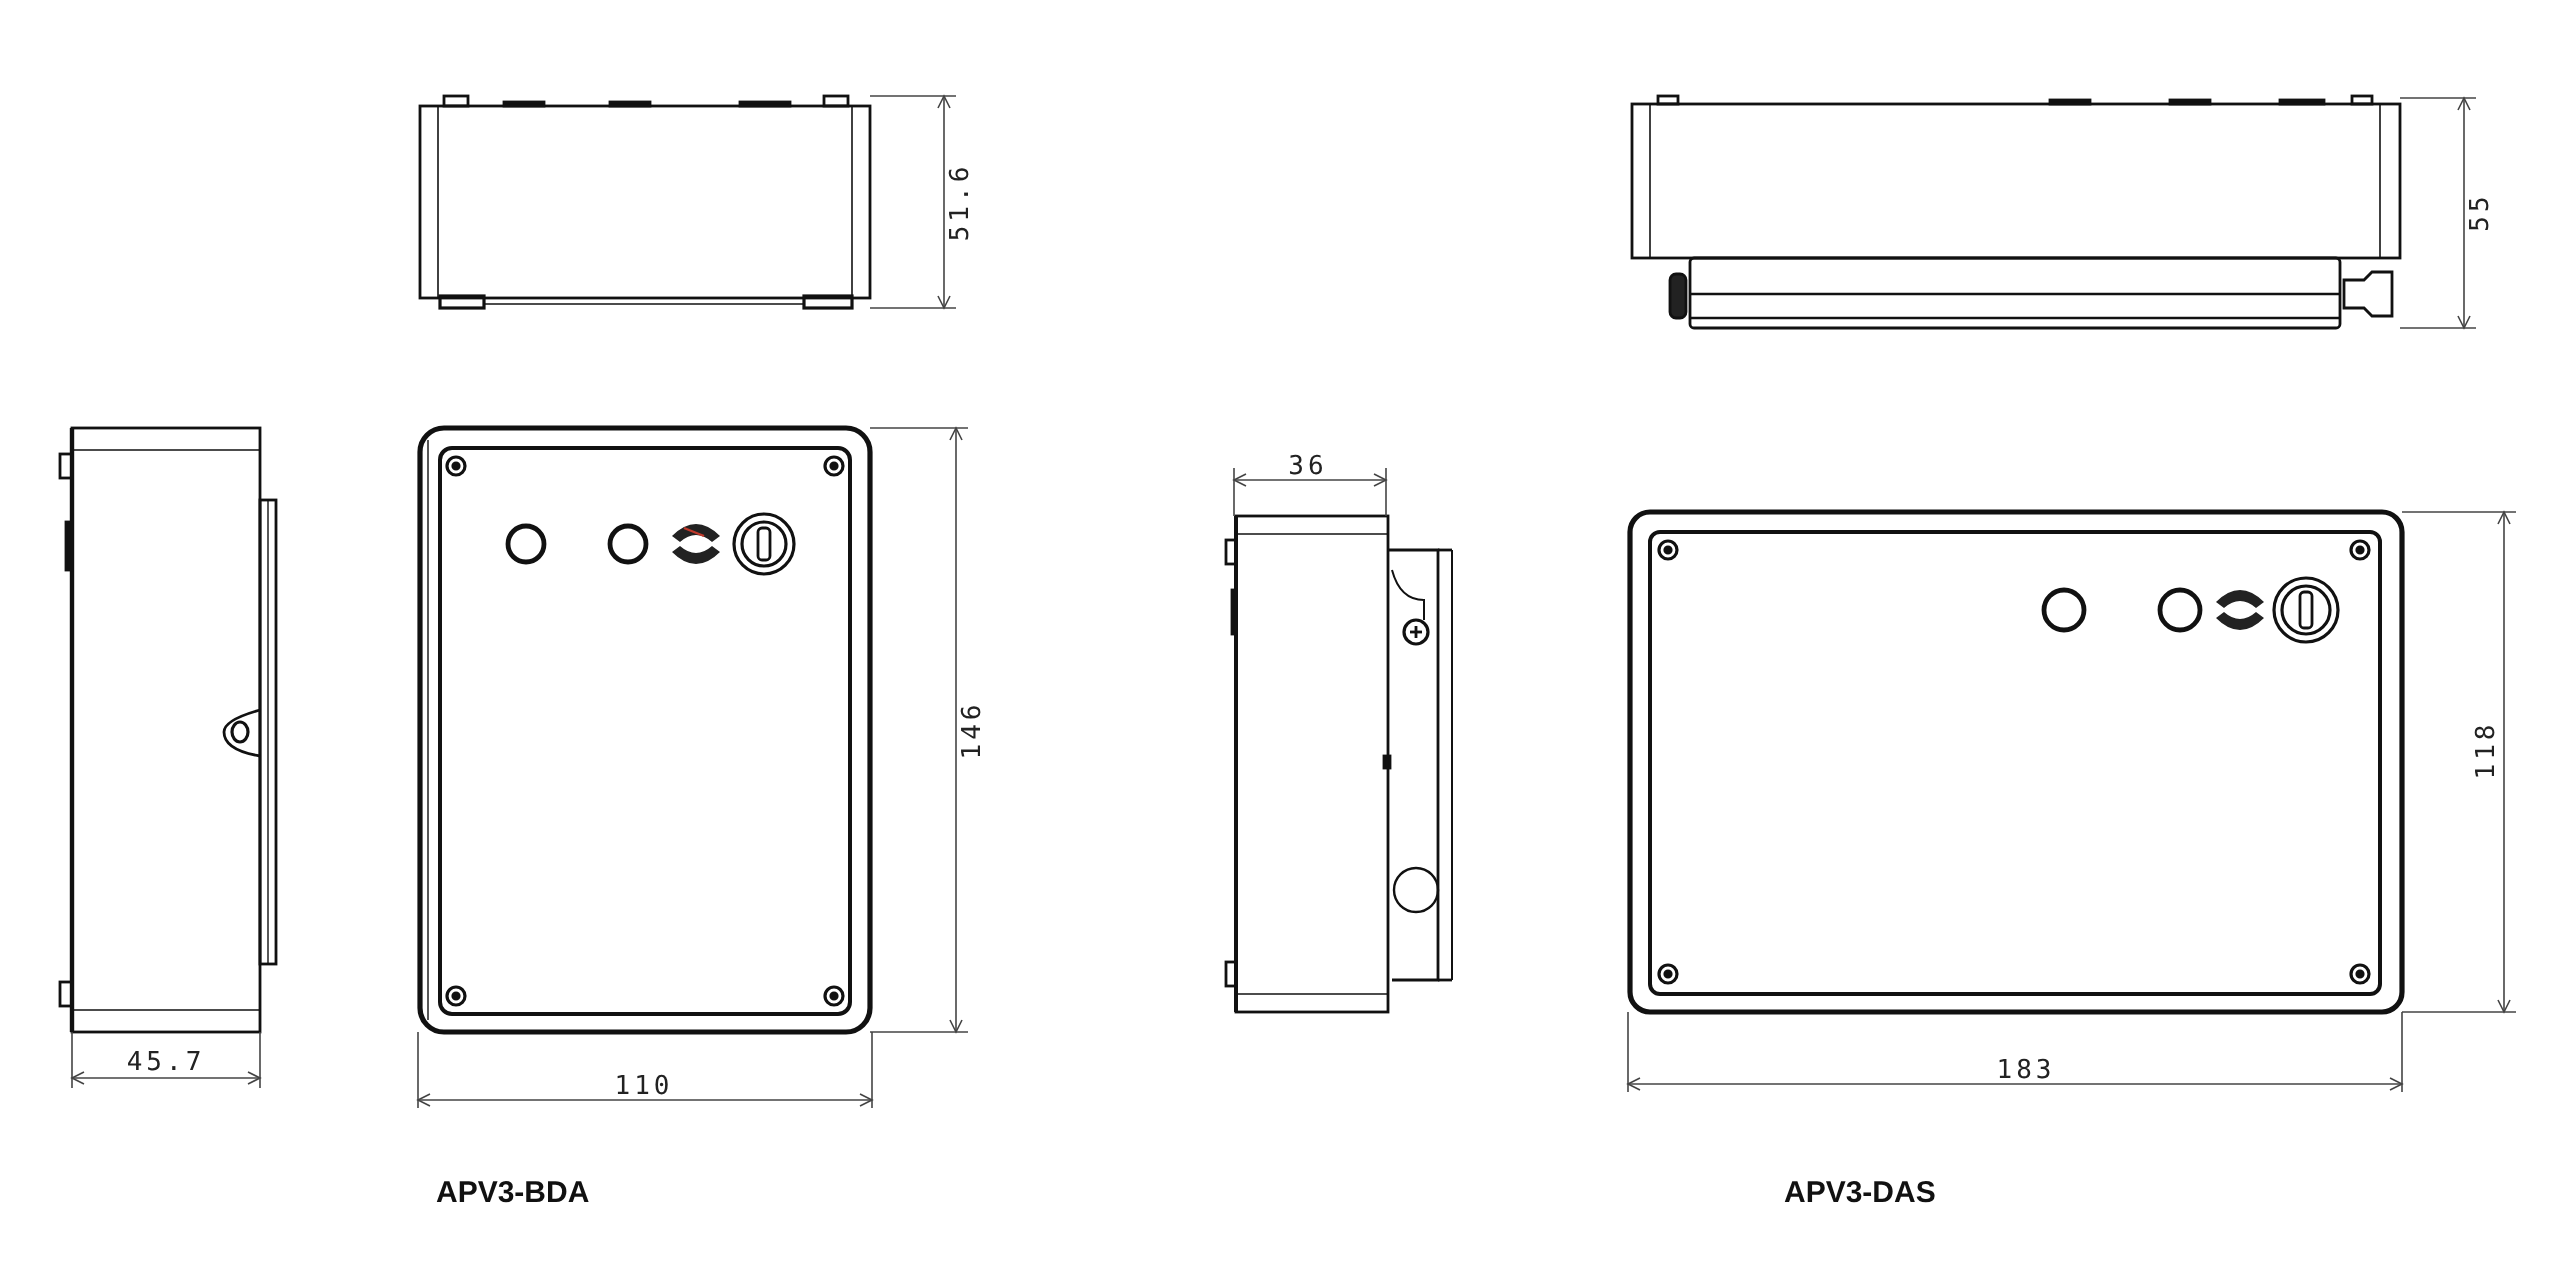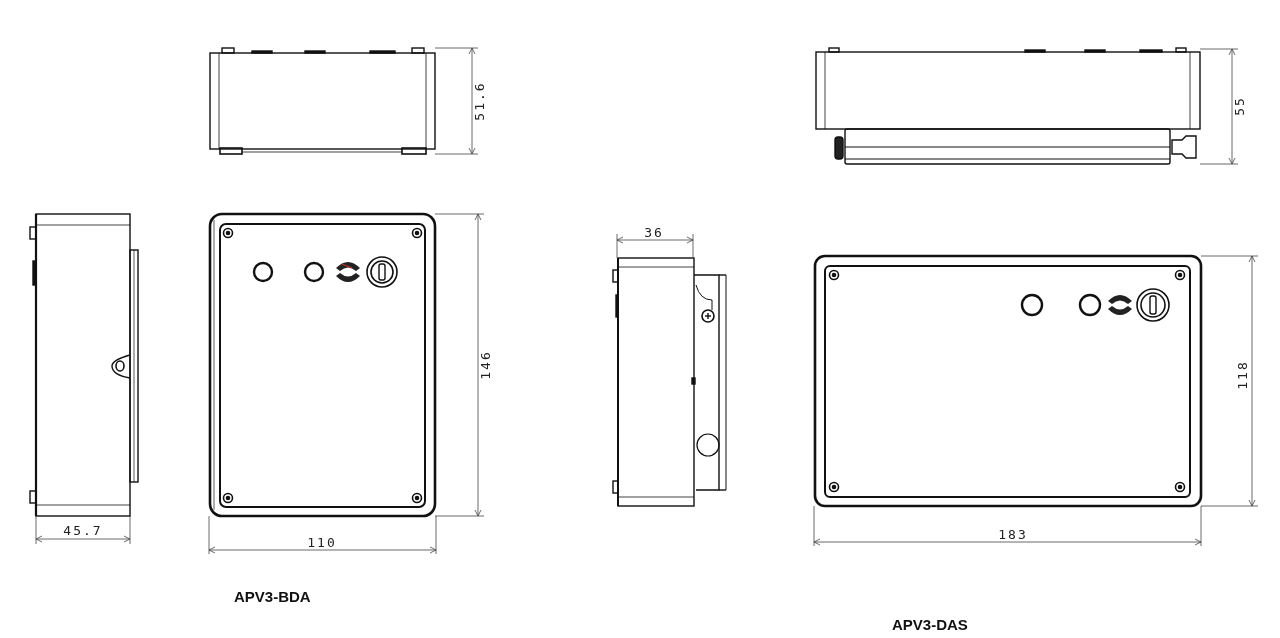--- a/index.html
+++ b/index.html
@@ -203,14 +203,14 @@
   <text class="dim" x="83" y="535" text-anchor="middle">45.7</text>
   <text class="dim" x="490" y="365" transform="rotate(-90 490 365)" text-anchor="middle">146</text>
   <text class="dim" x="322" y="547" text-anchor="middle">110</text>
 
   <text class="dim" x="1244" y="106" transform="rotate(-90 1244 106)" text-anchor="middle">55</text>
   <text class="dim" x="654" y="237" text-anchor="middle">36</text>
   <text class="dim" x="1247" y="375" transform="rotate(-90 1247 375)" text-anchor="middle">118</text>
   <text class="dim" x="1013" y="539" text-anchor="middle">183</text>
 </svg>
 
-<div class="caption" style="left:234px; top:588px;">APV3-BDA</div>
-<div class="caption" style="left:892px; top:616px;">APV3-DAS</div>
+<div class="caption" style="left:218px; top:588px;">APV3-BDA</div>
+<div class="caption" style="left:892px; top:588px;">APV3-DAS</div>
 
 </body></html>

